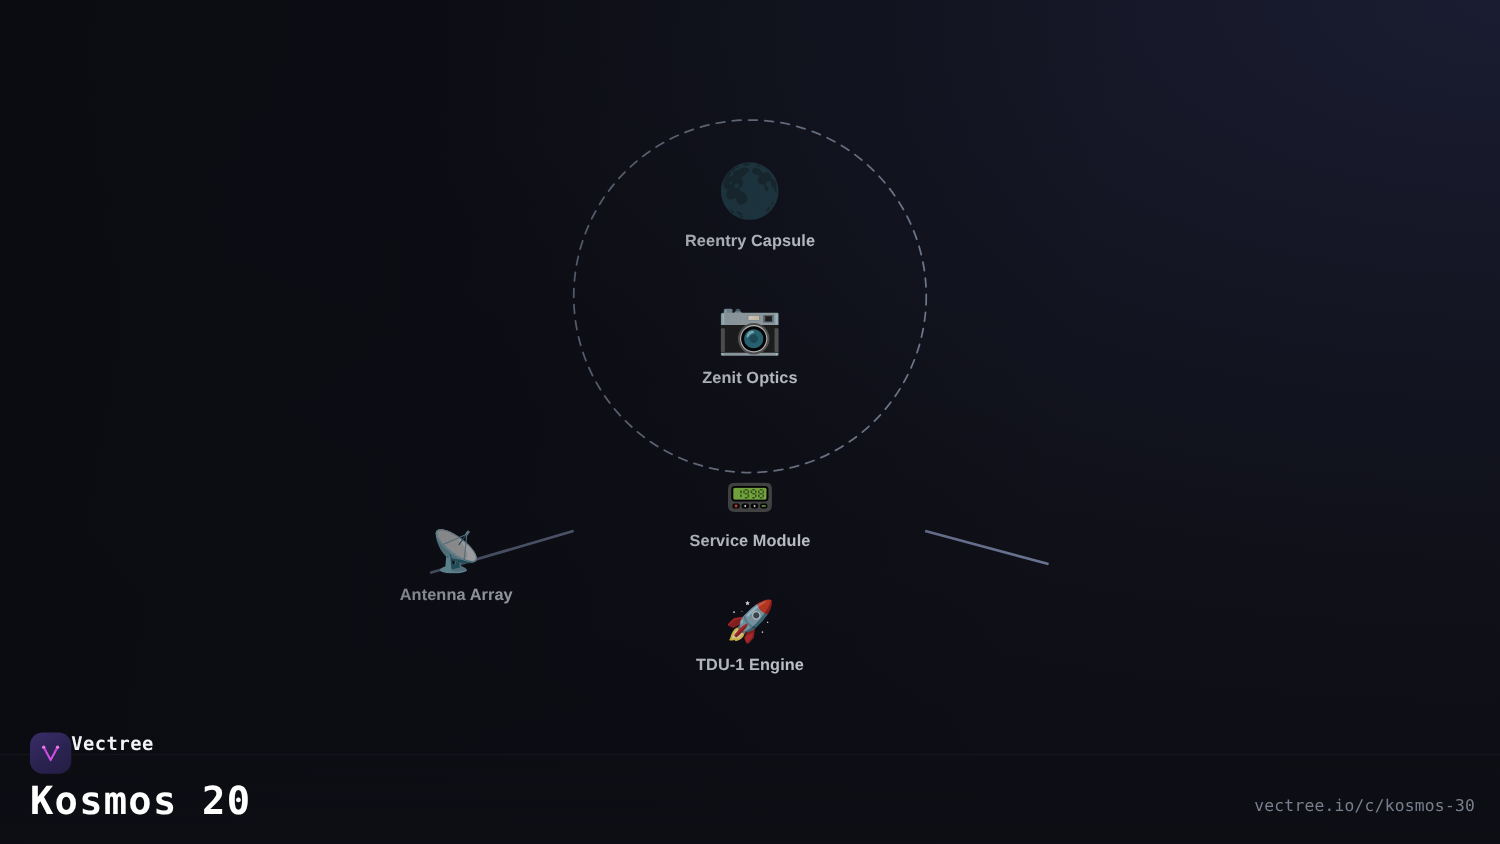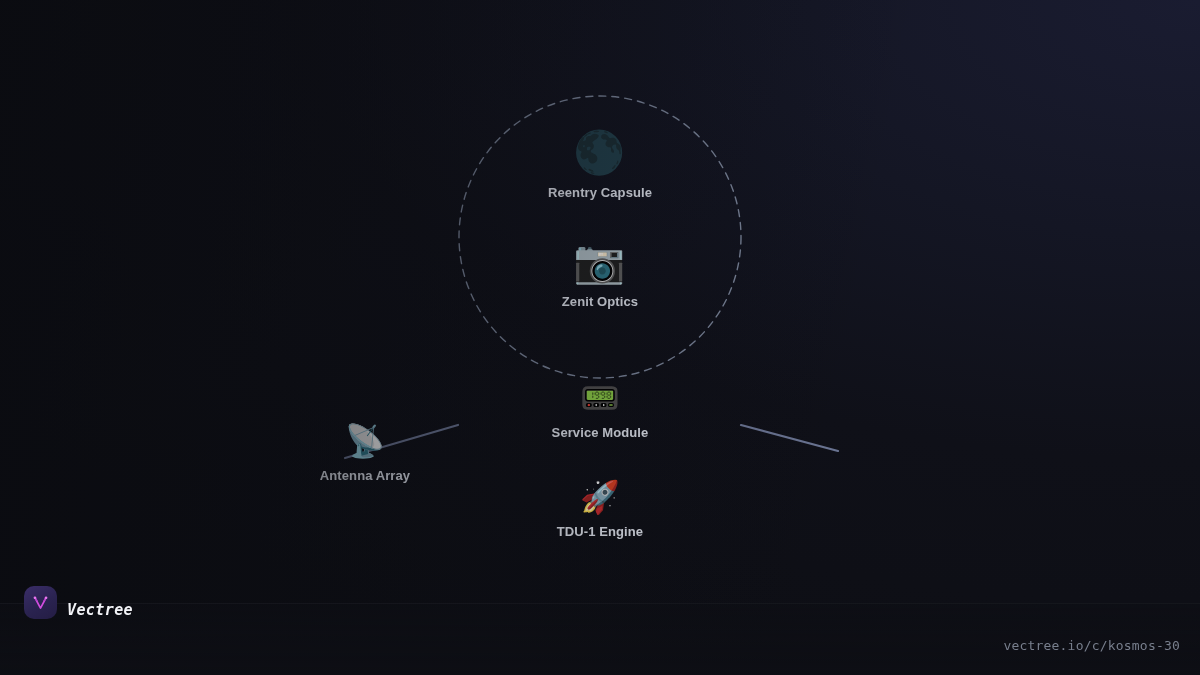--- a/index.html
+++ b/index.html
@@ -77,23 +77,21 @@
     left:0; right:0; bottom:0;
     height:72px;
     border-top:1px solid rgba(255,255,255,.035);
     background:linear-gradient(180deg, rgba(13,14,20,.55) 0%, rgba(13,14,20,.9) 100%);
   }
   #brand {
     position:absolute;
     left:24px;
     top:-18px;
     display:flex;
-    align-items:flex-end;
-    gap:10px;
-    font-style:italic;
+    align-items:flex-start;
   }
   #brand-logo {
     width:33px;
     height:33px;
     border-radius:10px;
     background:linear-gradient(150deg,#3a2d68 0%,#2a2350 55%,#241d44 100%);
     display:flex;
     align-items:center;
     justify-content:center;
     flex:none;
@@ -171,15 +169,16 @@
       <svg width="19" height="19" viewBox="0 0 24 24">
         <path d="M5 6 L12 19 L19 6" fill="none" stroke="#d24ee0" stroke-width="2.1" stroke-linecap="round" stroke-linejoin="round"></path>
         <path d="M5 6 L7.5 9.5 M19 6 L16.5 9.5" fill="none" stroke="#b93fcd" stroke-width="1.7" stroke-linecap="round"></path>
         <circle cx="5" cy="6" r="1.7" fill="#e879f0"></circle>
         <circle cx="19" cy="6" r="1.7" fill="#e879f0"></circle>
       </svg>
     </div>
     <span id="brand-name">Vectree</span>
   </div>
 
+  <div id="deck-title">Kosmos 20</div>
   <div id="deck-url">vectree.io/c/kosmos-30</div>
 
 </div>
 
 </body></html>

